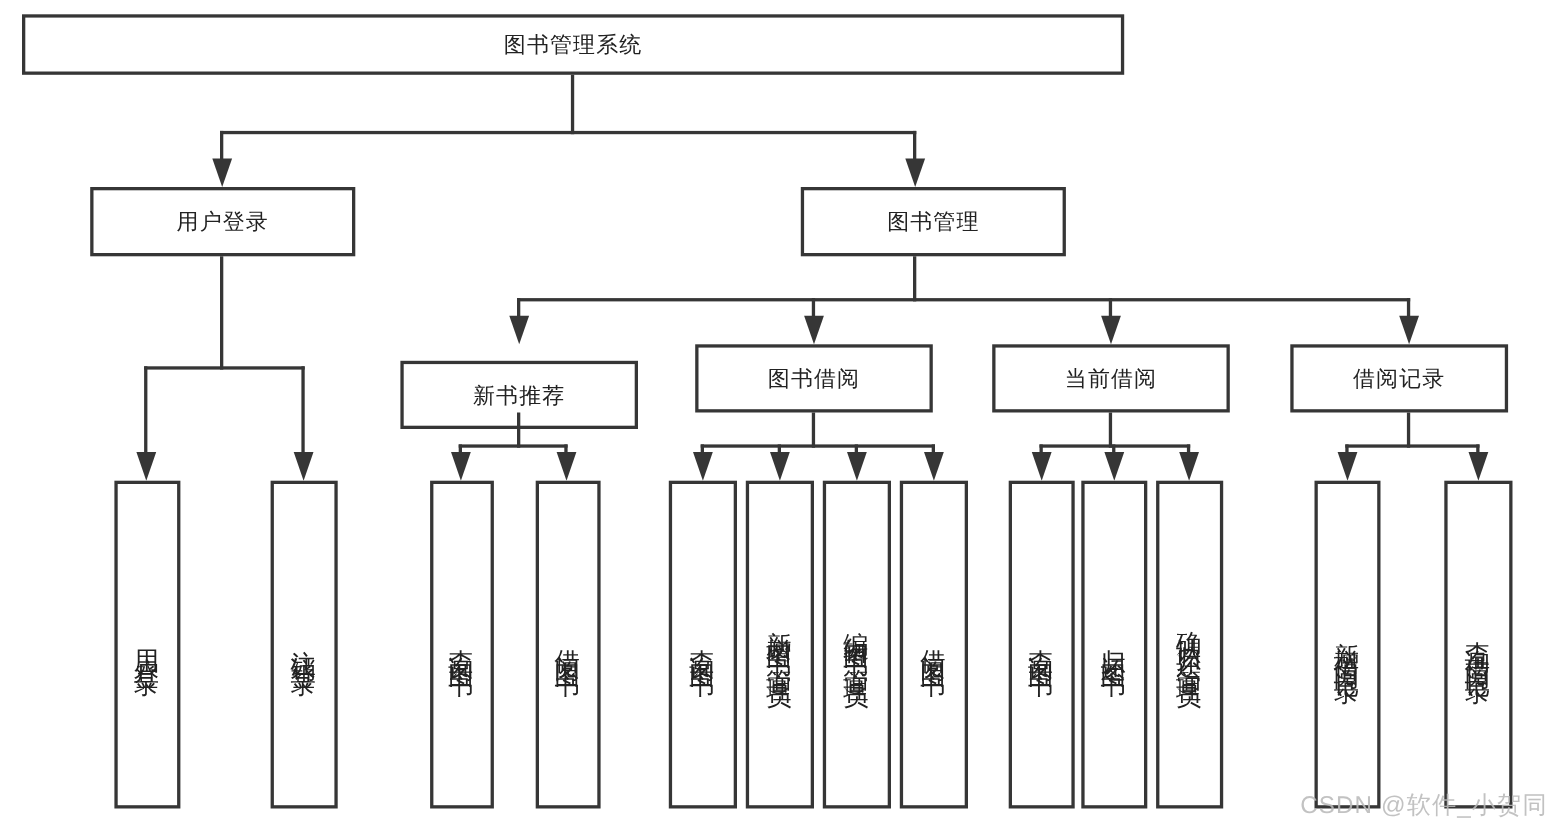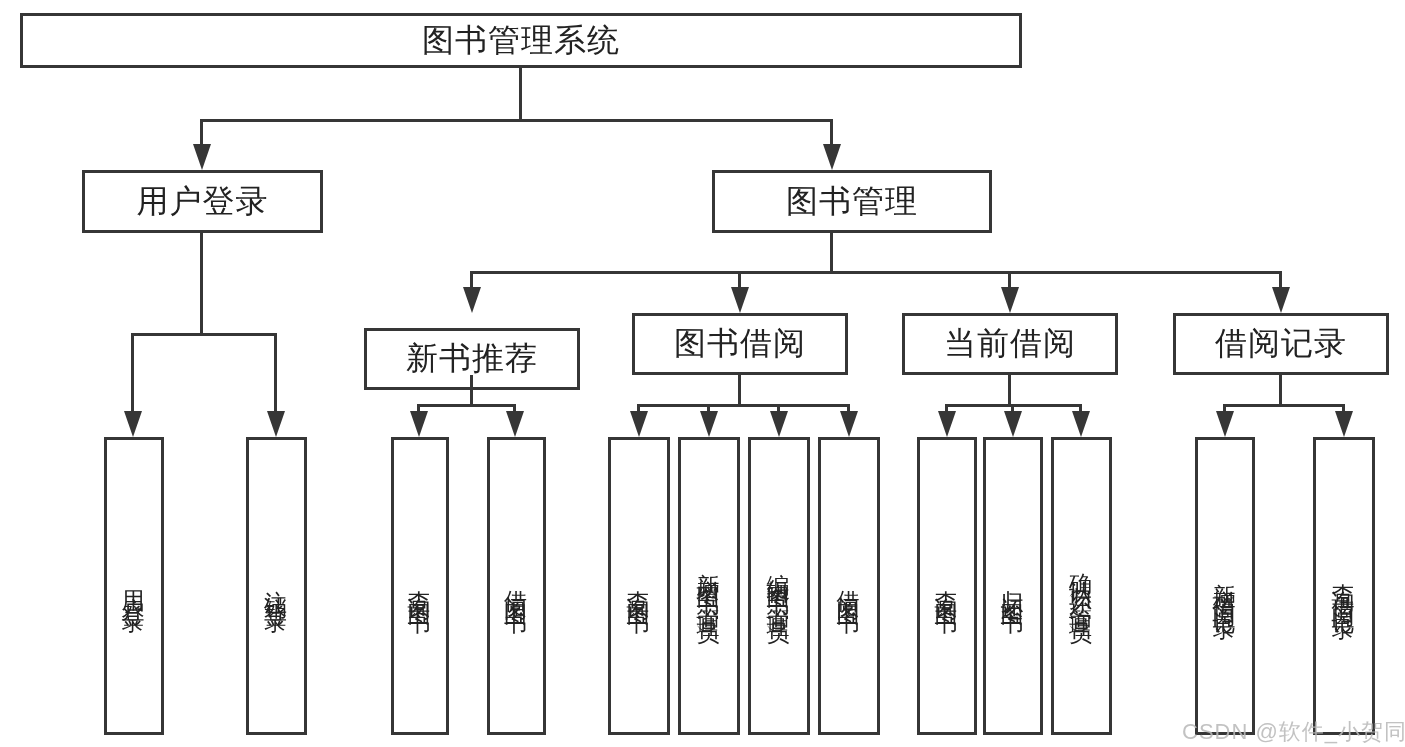--- a/index.html
+++ b/index.html
@@ -4,21 +4,21 @@
 <style>
   html,body { margin:0; padding:0; background:#ffffff; }
   #stage {
     position:relative; width:1405px; height:747px; background:#ffffff;
     font-family:"Liberation Sans","DejaVu Sans",sans-serif; overflow:hidden;
   }
   .box {
     position:absolute; box-sizing:border-box;
     border:3px solid #363636; background:#ffffff;
     display:flex; align-items:center; justify-content:center;
-    font-size:32px; color:#222222; letter-spacing:1px;
+    font-size:20px; color:#222222; letter-spacing:1px;
   }
   .vbox {
     writing-mode:vertical-lr; text-orientation:mixed;
     letter-spacing:7px; font-size:23px;
   }
   .hline,.vline { position:absolute; background:#363636; }
   .hline { height:3px; }
   .vline { width:3px; }
   .arrow {
     position:absolute; width:0; height:0;
@@ -39,21 +39,21 @@
   <div class="box" style="left:20px; top:13px; width:1002px; height:55px;">图书管理系统</div>
 
   <div class="vline" style="left:519px; top:68px; height:54px;"></div>
   <div class="hline" style="left:200px; top:119px; width:633px;"></div>
   <div class="vline" style="left:200px; top:119px; height:28px;"></div>
   <div class="vline" style="left:830px; top:119px; height:28px;"></div>
   <div class="arrow" style="left:193px; top:144px;"></div>
   <div class="arrow" style="left:823px; top:144px;"></div>
 
   <div class="box" style="left:82px; top:170px; width:241px; height:63px;">用户登录</div>
-  <div class="box" style="left:712px; top:170px; width:280px; height:63px;">图书管理</div>
+  <div class="box" style="left:728px; top:170px; width:241px; height:63px;">图书管理</div>
 
   <div class="vline" style="left:200px; top:233px; height:103px;"></div>
   <div class="hline" style="left:131px; top:333px; width:146px;"></div>
   <div class="vline" style="left:131px; top:333px; height:80px;"></div>
   <div class="vline" style="left:274px; top:333px; height:80px;"></div>
   <div class="arrow" style="left:124px; top:411px;"></div>
   <div class="arrow" style="left:267px; top:411px;"></div>
 
   <div class="vline" style="left:830px; top:233px; height:41px;"></div>
   <div class="hline" style="left:470px; top:271px; width:812px;"></div>
@@ -62,21 +62,21 @@
   <div class="vline" style="left:1008px; top:271px; height:19px;"></div>
   <div class="vline" style="left:1279px; top:271px; height:19px;"></div>
   <div class="arrow" style="left:463px; top:287px;"></div>
   <div class="arrow" style="left:731px; top:287px;"></div>
   <div class="arrow" style="left:1001px; top:287px;"></div>
   <div class="arrow" style="left:1272px; top:287px;"></div>
 
   <div class="box" style="left:364px; top:328px; width:216px; height:62px;">新书推荐</div>
   <div class="box" style="left:902px; top:313px; width:216px; height:62px;">当前借阅</div>
   <div class="box" style="left:632px; top:313px; width:216px; height:62px;">图书借阅</div>
-  <div class="box" style="left:1173px; top:313px; width:216px; height:62px;">借阅记录</div>
+  <div class="box" style="left:1173px; top:313px; width:198px; height:62px;">借阅记录</div>
 
   <div class="vline" style="left:470px; top:375px; height:32px;"></div>
   <div class="hline" style="left:417px; top:404px; width:99px;"></div>
   <div class="vline" style="left:417px; top:404px; height:11px;"></div>
   <div class="vline" style="left:513px; top:404px; height:11px;"></div>
   <div class="arrow" style="left:410px; top:411px;"></div>
   <div class="arrow" style="left:506px; top:411px;"></div>
 
   <div class="vline" style="left:738px; top:375px; height:32px;"></div>
   <div class="hline" style="left:637px; top:404px; width:213px;"></div>

